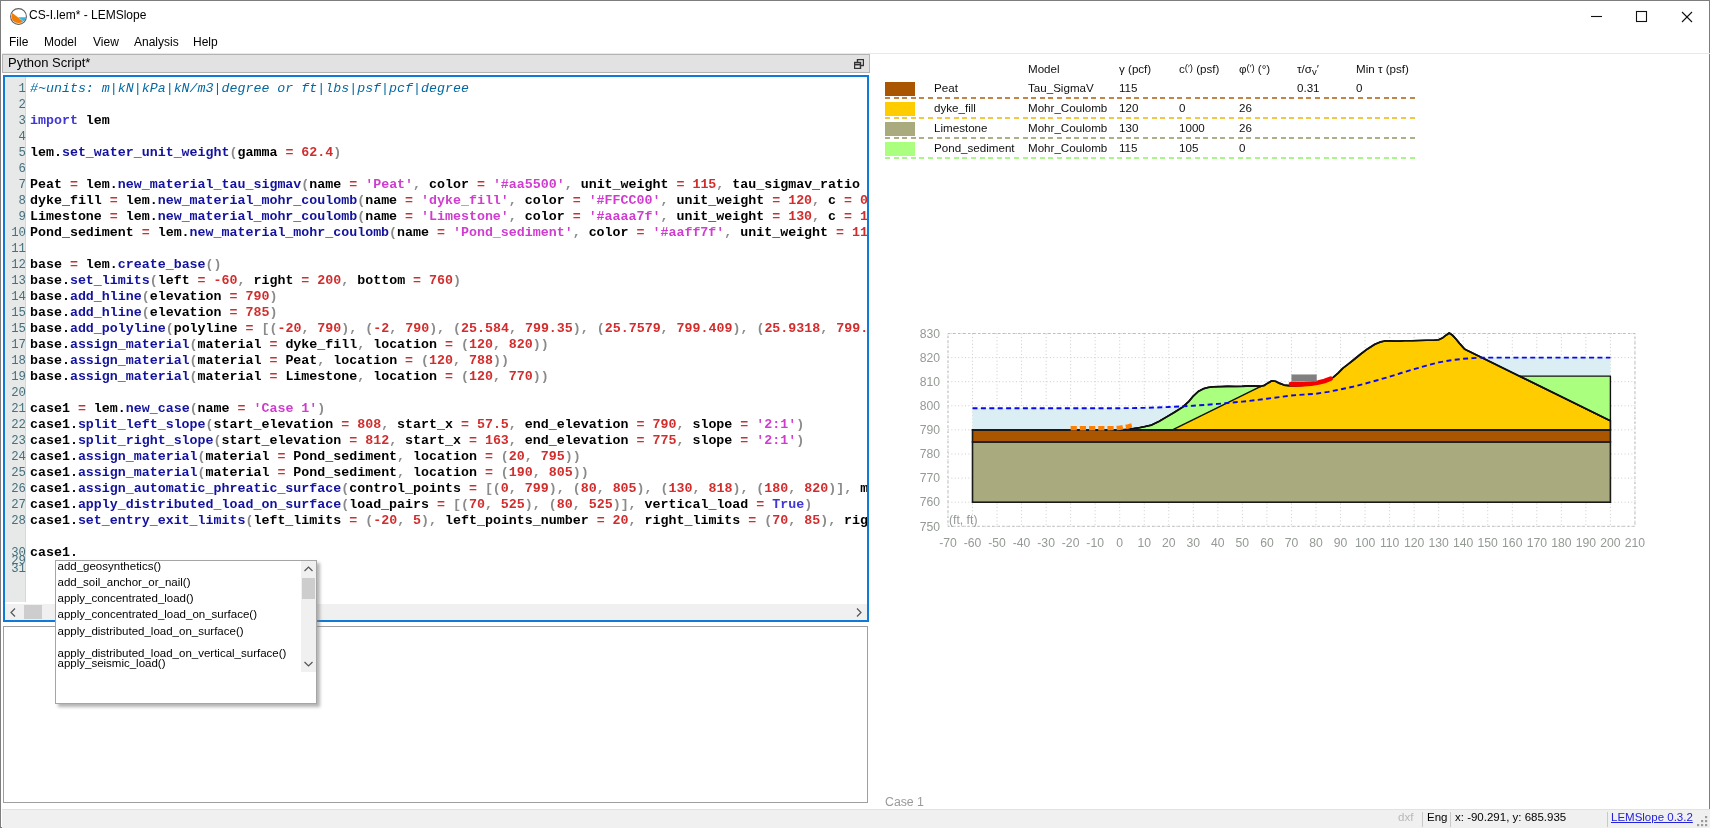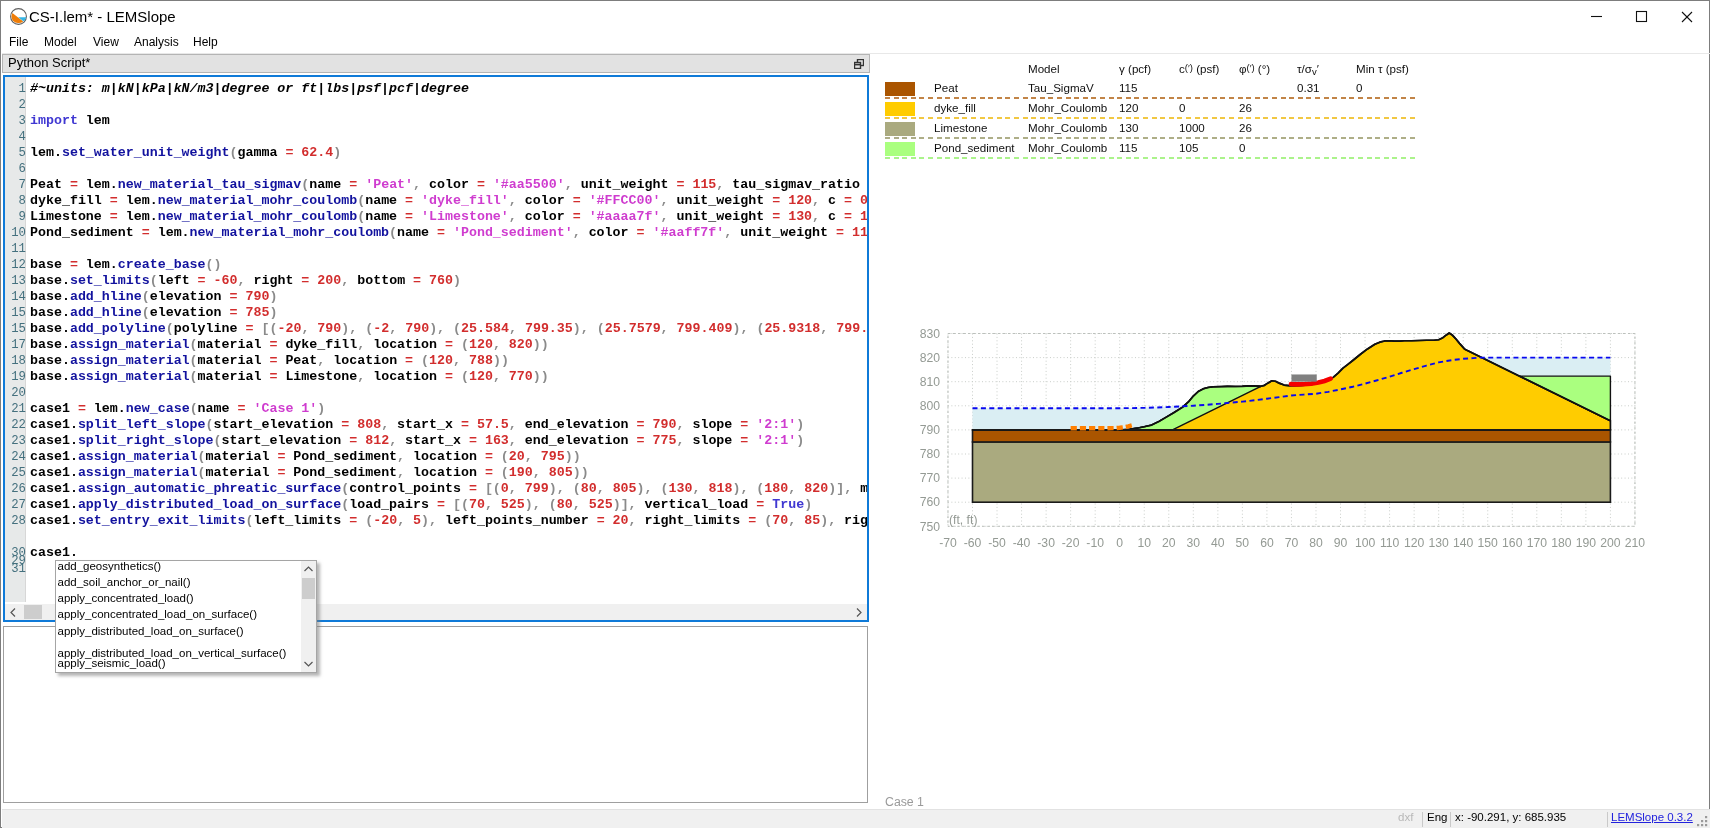--- a/index.html
+++ b/index.html
@@ -1,43 +1,43 @@
 <!DOCTYPE html>
 <html><head><meta charset="utf-8"><style>
 *{margin:0;padding:0;box-sizing:border-box}
 html,body{width:1710px;height:828px;overflow:hidden;background:#fff;font-family:"Liberation Sans",sans-serif}
 #win{position:absolute;inset:0;border:1px solid #7d7d7d;background:#fff}
 .abs{position:absolute}
 
-#title{position:absolute;left:28px;top:7px;font-size:15px;color:#000}
+#title{position:absolute;left:28px;top:7px;font-size:12px;color:#000}
 #menu{position:absolute;top:31px;left:0;width:100%;height:21px;font-size:12px;color:#000}#menuline{position:absolute;left:1px;top:52px;width:1708px;height:1px;background:#e8e8e8}
 #menu s{position:absolute;top:3px;text-decoration:none}
 
 #pshead{position:absolute;left:1px;top:53px;width:868px;height:19px;background:#e2e2e2;border:1px solid #b4b4b4;font-size:13px;color:#000}
 #pshead b{position:absolute;left:5px;top:0;font-weight:400}
 
 #ed{position:absolute;left:2px;top:74px;width:866px;height:547px;border:2px solid #0f7ad8;background:#fff;overflow:hidden}
 #gut{position:absolute;left:0;top:0;width:21px;height:525px;background:#e7e9e9;border-right:1px solid #d7d7d7}
 .ln{position:absolute;left:0;width:21px;height:16px;line-height:16px;font-family:"Liberation Mono",monospace;font-size:12.3px;color:#44707e;text-align:right;z-index:2}
 .cl{position:absolute;left:25px;height:16px;line-height:16px;white-space:pre;font-family:"Liberation Mono",monospace;font-size:13.3px;font-weight:700;color:#000}
 .cl s,.cl i{text-decoration:none}
-.cm{color:#000000;font-weight:700}
+.cm{color:#0369a1;font-weight:400}
 .kw{color:#4038d2}
 .fn{color:#12129e}
 .st{color:#cf3ccf}
 .nm{color:#d22d2d}
 .op{color:#d22d2d}
 .pn{color:#8a8a8a;font-weight:700}
 
 #hsb{position:absolute;left:0;top:527px;width:862px;height:16px;background:#f0f0f0}
 #hsb .th{position:absolute;left:19px;top:1px;width:18px;height:14px;background:#cdcdcd}
 
 #bot{position:absolute;left:2px;top:625px;width:865px;height:177px;border:1px solid #9f9f9f;background:#fff}
 
-#ac{position:absolute;left:54px;top:559px;width:262px;height:113px;background:#fff;border:1px solid #a5a5a5;box-shadow:3px 3px 3px rgba(120,120,120,.55);z-index:9}
+#ac{position:absolute;left:54px;top:559px;width:262px;height:144px;background:#fff;border:1px solid #a5a5a5;box-shadow:3px 3px 3px rgba(120,120,120,.55);z-index:9}
 #ac .it{position:absolute;left:1.5px;height:13px;line-height:13px;font-size:11.5px;color:#000;white-space:pre}
 #acsb{position:absolute;right:0;top:0;width:15px;height:111px;background:#f0f0f0}
 #acsb .th{position:absolute;left:1px;top:17px;width:13px;height:21px;background:#cdcdcd}
 
 .tc{position:absolute;font-size:11.6px;color:#101010;white-space:pre}
 .sw{position:absolute;left:884px;width:30px;height:14px}
 .dl{position:absolute;left:884px;width:531px;height:2px}
 
 #sb{position:absolute;left:1px;top:808px;width:1708px;height:36px;background:#f0f0f0;font-size:11.5px;border-top:1px solid #e2e2e2}
 #sb .sep{position:absolute;top:2px;height:15px;width:1px;background:#c9c9c9}

